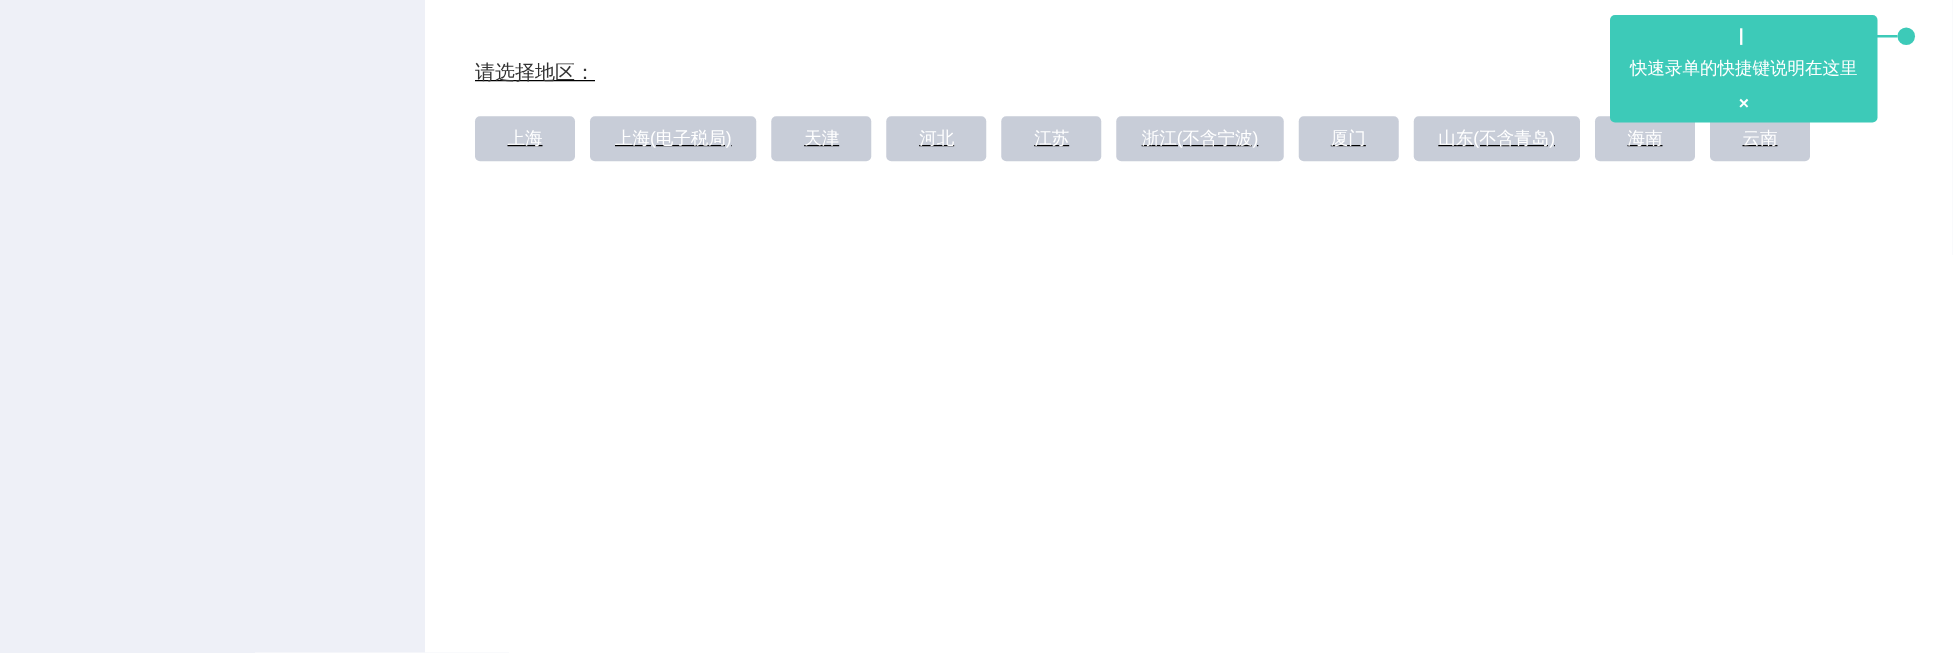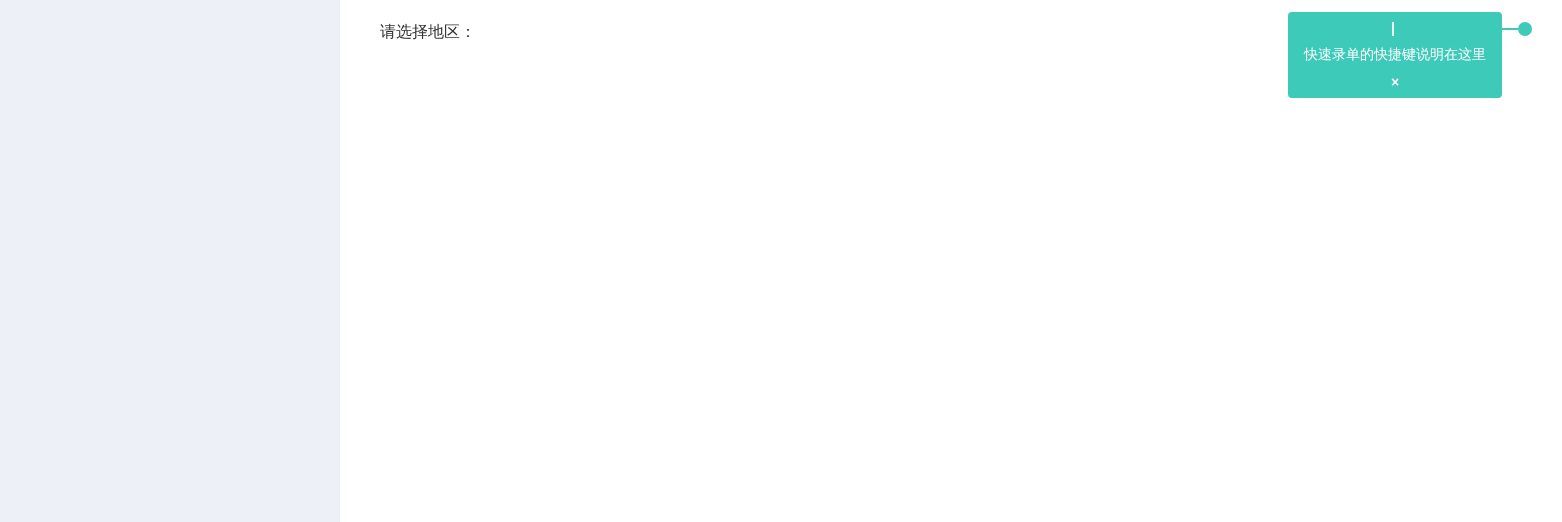--- a/index.html
+++ b/index.html
@@ -26,21 +26,22 @@
       background: #eef0f7;
     }
 
     .main-content {
       position: absolute;
       left: 340px;
       top: 0;
       right: 0;
       bottom: 0;
       background: #ffffff;
-      padding: 22px 40px;
+      padding: 48px 40px;
+      text-decoration: underline;
     }
 
     .page-title {
       font-size: 16px;
       color: #333;
       margin-bottom: 24px;
       font-weight: normal;
     }
 
     .region-buttons {
@@ -118,20 +119,33 @@
     }
   </style>
 </head>
 <body>
 
 <div class="left-sidebar"></div>
 
 <div class="main-content">
   <div class="page-title">请选择地区：</div>
 
+  <div class="region-buttons">
+
+  <button class="region-btn">上海</button>
+      <button class="region-btn">上海(电子税局)</button>
+      <button class="region-btn">天津</button>
+      <button class="region-btn">河北</button>
+      <button class="region-btn">江苏</button>
+      <button class="region-btn">浙江(不含宁波)</button>
+      <button class="region-btn">厦门</button>
+      <button class="region-btn">山东(不含青岛)</button>
+      <button class="region-btn">海南</button>
+      <button class="region-btn">云南</button>
+    </div>
 </div>
 
 <div class="tooltip-banner">
   <span>快速录单的快捷键说明在这里</span>
   <button class="tooltip-close">×</button>
 </div>
 <div class="tooltip-line"></div>
 <div class="tooltip-dot"></div>
 
 </body></html>

